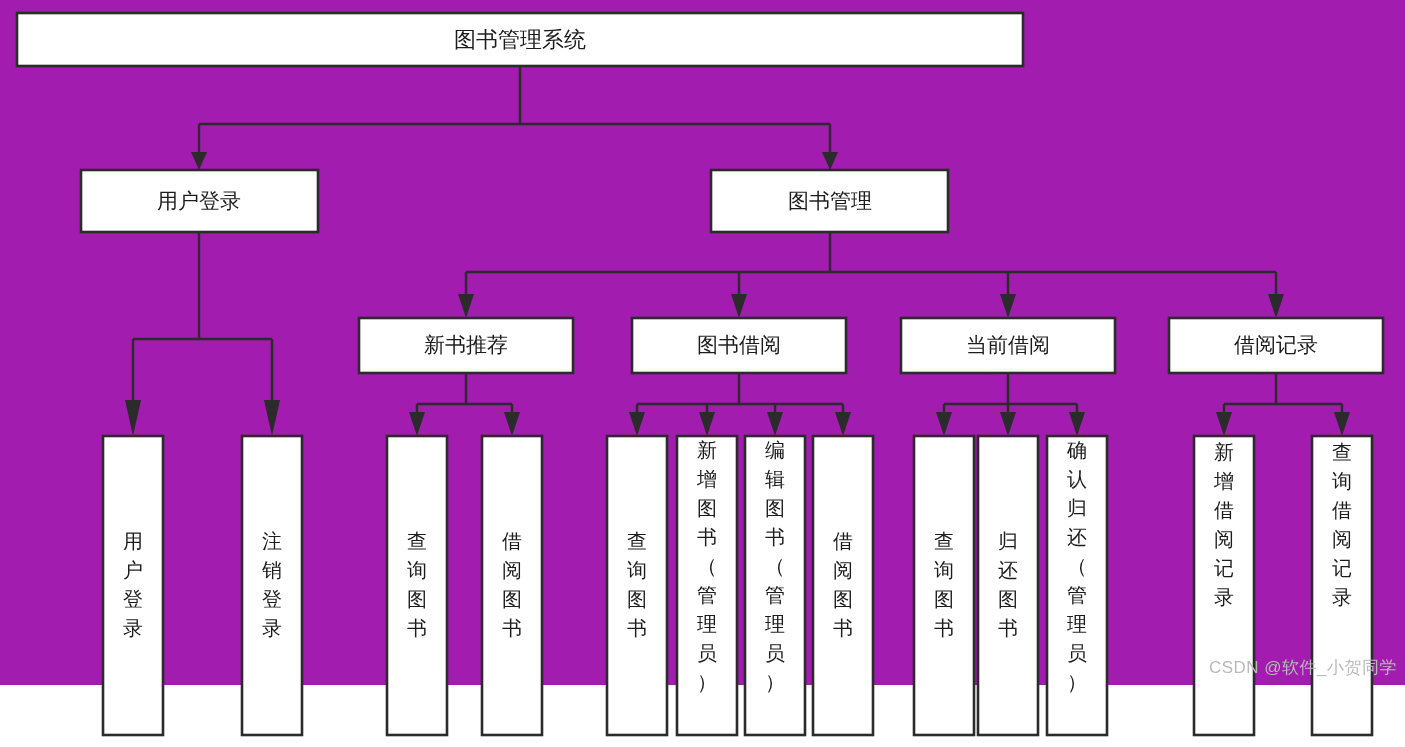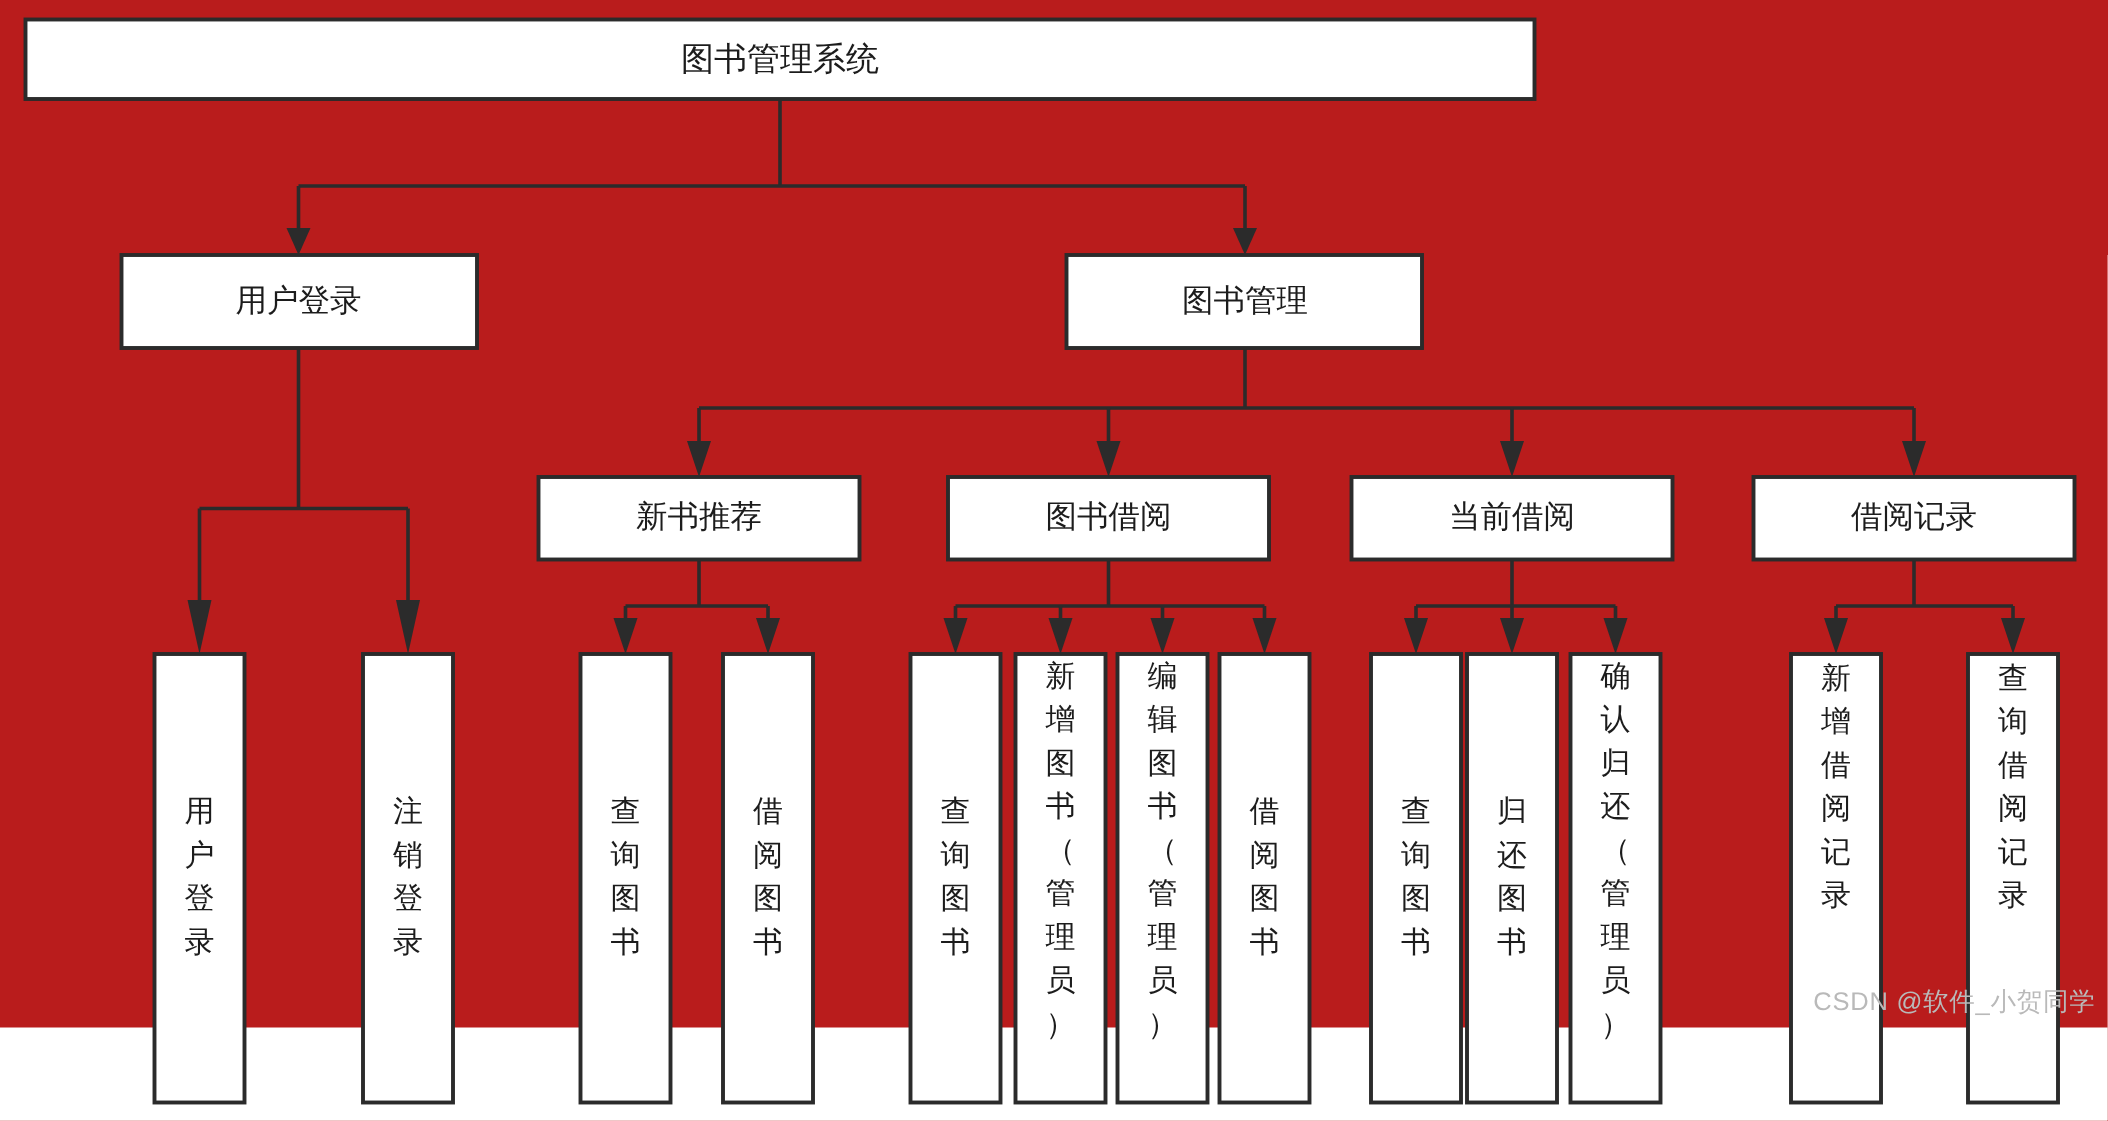--- a/index.html
+++ b/index.html
@@ -1,20 +1,20 @@
 <!DOCTYPE html>
 <html><head>
 <meta charset="utf-8">
 <style>
   html,body{margin:0;padding:0;background:#ffffff;}
   body{
     font-family:"Liberation Sans","DejaVu Sans",sans-serif;
     width:1405px;height:747px;overflow:hidden;
   }
-  #diagram-root{position:relative;width:1405px;height:685px;background:#b91c1c;}
+  #diagram-root{position:relative;width:1405px;height:685px;background:#a21caf;}
   svg#tree{position:absolute;left:0;top:0;width:1405px;height:747px;}
   .nodebox{fill:#ffffff;stroke:#2b2b2b;stroke-width:2.6;}
   .connector{stroke:#2b2b2b;stroke-width:2.4;fill:none;}
   .arrowhead{fill:#2b2b2b;stroke:none;}
   text.node-label{
     font-family:"Liberation Sans","DejaVu Sans",sans-serif;
     fill:#1c1c1c;
     text-anchor:middle;
     dominant-baseline:middle;
   }

